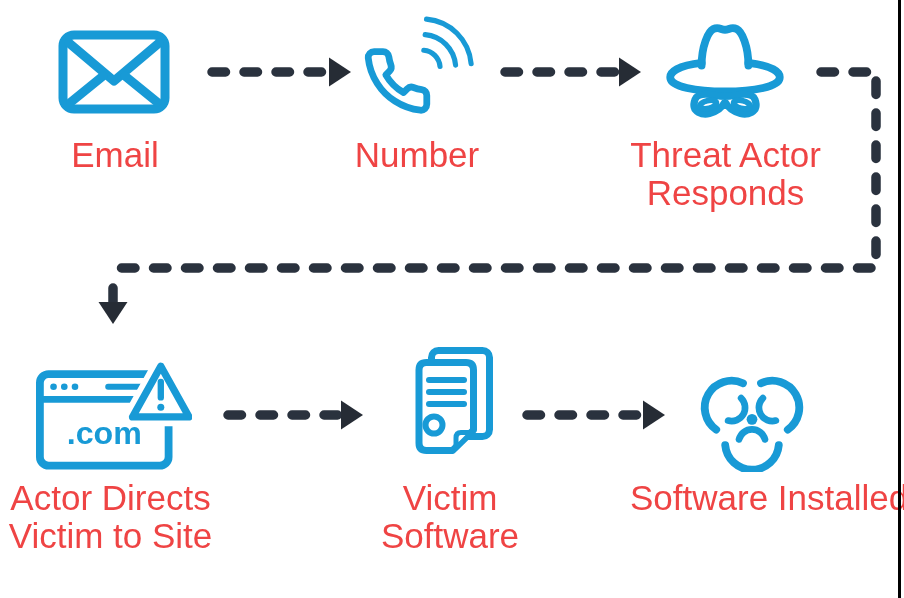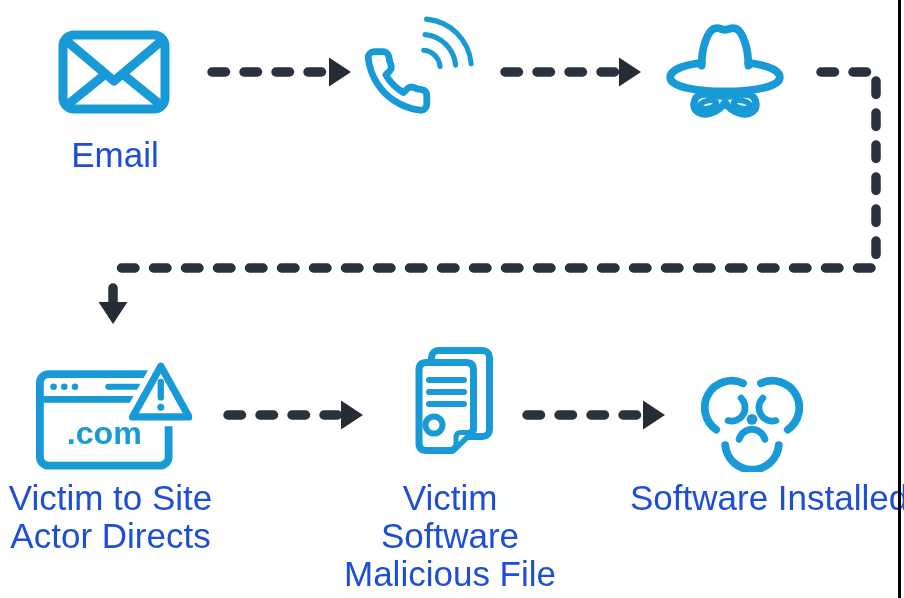--- a/index.html
+++ b/index.html
@@ -4,21 +4,21 @@
 <style>
   html,body{margin:0;padding:0;background:#fff;}
   .canvas{
     position:relative;width:904px;height:598px;background:#fff;overflow:hidden;
     font-family:"Liberation Sans","DejaVu Sans",sans-serif;color:#000;
   }
   .abs{position:absolute;}
   svg{display:block;}
   .label{
     position:absolute;text-align:center;font-size:35px;line-height:38px;
-    color:#1d4ed8;letter-spacing:0;
+    color:#ef4444;letter-spacing:0;
   }
   .line{display:block;white-space:nowrap;}
   .edge-line{position:absolute;left:898px;top:0;width:3px;height:598px;background:#000;}
 </style>
 </head>
 <body>
 
 <div class="canvas">
 
   <svg class="abs" style="left:0;top:0" width="904" height="598" viewBox="0 0 904 598">
@@ -49,63 +49,67 @@
     <span class="line">Email</span>
   </div>
 
   <svg class="abs" style="left:362px;top:12px" width="116" height="112" viewBox="0 0 52 50" fill="none" stroke="#189AD6" stroke-linecap="round" stroke-linejoin="round">
     <path stroke-width="2.3" transform="translate(0,15) scale(1.32)" d="M22 16.92v3a2 2 0 0 1-2.18 2 19.79 19.79 0 0 1-8.63-3.07 19.5 19.5 0 0 1-6-6 19.79 19.79 0 0 1-3.07-8.67A2 2 0 0 1 4.11 2h3a2 2 0 0 1 2 1.72 12.84 12.84 0 0 0 .7 2.81 2 2 0 0 1-.45 2.11L8.09 9.91a16 16 0 0 0 6 6l1.27-1.27a2 2 0 0 1 2.11-.45 12.84 12.84 0 0 0 2.81.7A2 2 0 0 1 22 16.92z"></path>
     <path stroke-width="2.3" d="M34.97 24.3 A8 8 0 0 0 27.7 17.03"></path>
     <path stroke-width="2.3" d="M41.94 23.69 A15 15 0 0 0 28.31 10.06"></path>
     <path stroke-width="2.3" d="M48.92 23.08 A22 22 0 0 0 28.92 3.09"></path>
   </svg>
   <div class="label" style="left:307px;top:136px;width:220px">
+    <span class="line">Number</span>
   </div>
 
   <svg class="abs" style="left:658px;top:20px" width="134" height="104" viewBox="0 0 100 80" fill="none" stroke="#189AD6" stroke-linecap="round" stroke-linejoin="round">
     <path stroke-width="6" d="M32 35 C32 20 37 9 41 7 C45 5 47 7.5 50 7.5 C53 7.5 55 5 59 7 C63 9 68 20 68 35"></path>
     <path stroke-width="6" d="M32 33 C14 35 7 40 8 45 C9 51 27 55 50 55 C73 55 91 51 92 45 C93 40 86 35 68 33"></path>
     <path stroke-width="5.5" d="M27 61 C23 72 34 73 38 72 C45 70 48 67 50 63 C52 67 55 70 62 72 C66 73 77 72 73 61 C71 56 62 57 57 58 C53 59 47 59 43 58 C38 57 29 56 27 61 Z"></path>
     <ellipse stroke-width="4.5" cx="37" cy="65" rx="6.5" ry="3" transform="rotate(-14 37 65)"></ellipse>
     <ellipse stroke-width="4.5" cx="63" cy="65" rx="6.5" ry="3" transform="rotate(14 63 65)"></ellipse>
   </svg>
+  <div class="label" style="left:613px;top:136px;width:225px">
+    <span class="line">Threat Actor</span>
+    <span class="line">Responds</span>
+  </div>
 
   <svg class="abs" style="left:36px;top:360px" width="156" height="110" viewBox="0 0 160 112" fill="none" stroke="#189AD6" stroke-linecap="round" stroke-linejoin="round">
     <rect x="4" y="14" width="132" height="94" rx="9" stroke-width="8"></rect>
     <path d="M5 40 H135" stroke-width="7"></path>
     <circle cx="18" cy="27" r="3.4" fill="#189AD6" stroke="none"></circle>
     <circle cx="29" cy="27" r="3.4" fill="#189AD6" stroke="none"></circle>
     <circle cx="40" cy="27" r="3.4" fill="#189AD6" stroke="none"></circle>
     <path d="M74 27 H124" stroke-width="6"></path>
     <text x="70" y="86" text-anchor="middle" font-size="33" font-weight="bold" fill="#189AD6" stroke="none" font-family="Liberation Sans, DejaVu Sans, sans-serif">.com</text>
     <g transform="translate(96,4)">
       <path d="M32 2 L61 54 H3 Z" fill="#fff" stroke="#fff" stroke-width="19"></path>
       <path d="M32 2 L61 54 H3 Z" fill="#fff" stroke="#189AD6" stroke-width="7.5"></path>
       <path d="M32 18 V34" stroke="#189AD6" stroke-width="6.5"></path>
       <circle cx="32" cy="44" r="3.6" fill="#189AD6" stroke="none"></circle>
     </g>
   </svg>
   <div class="label" style="left:3px;top:479px;width:215px">
+    <span class="line">Actor Directs</span>
     <span class="line">Victim to Site</span>
-    <span class="line">Actor Directs</span>
   </div>
 
   <svg class="abs" style="left:402px;top:346px" width="96" height="114" viewBox="0 0 96 112" fill="none" stroke="#189AD6" stroke-linecap="round" stroke-linejoin="round">
     <rect x="29.5" y="3.5" width="58" height="86" rx="7" stroke-width="7"></rect>
     <path d="M24.5 15.5 H64 Q71.5 15.5 71.5 23 V83 L50.5 103.5 H24.5 Q17 103.5 17 96 V23 Q17 15.5 24.5 15.5 Z" fill="#fff" stroke-width="7"></path>
     <path d="M69.5 85.5 L54 101 L54 91 Q54 85.5 59 85.5 Z" fill="#fff" stroke-width="5"></path>
     <path d="M27 33 H62" stroke-width="6"></path>
     <path d="M27 45 H62" stroke-width="6"></path>
     <path d="M27 57 H62" stroke-width="6"></path>
     <circle cx="32" cy="78" r="8.5" stroke-width="6"></circle>
   </svg>
   <div class="label" style="left:344px;top:479px;width:212px">
     <span class="line">Victim</span>
     <span class="line">Software</span>
-    <span class="line">Malicious File</span>
   </div>
 
   <svg class="abs" style="left:692px;top:360px" width="120" height="112" viewBox="0 0 100 100" fill="none" stroke="#189AD6" stroke-linecap="round" stroke-linejoin="round">
     <path stroke-width="7" d="M81.97 62.16 A24 24 0 0 0 58.06 20.75"></path>
     <path stroke-width="7" d="M41.94 20.75 A24 24 0 0 0 18.03 62.16"></path>
     <path stroke-width="7" d="M26.09 76.09 A24 24 0 0 0 73.91 76.09"></path>
     <path stroke-width="6" d="M59.71 34.01 A12 12 0 0 0 71.31 54.09"></path>
     <path stroke-width="6" d="M28.69 54.09 A12 12 0 0 0 40.29 34.01"></path>
     <path stroke-width="6" d="M61.59 70.89 A12 12 0 0 0 38.41 70.89"></path>
     <circle cx="50" cy="53" r="4.8" fill="#189AD6" stroke="none"></circle>

